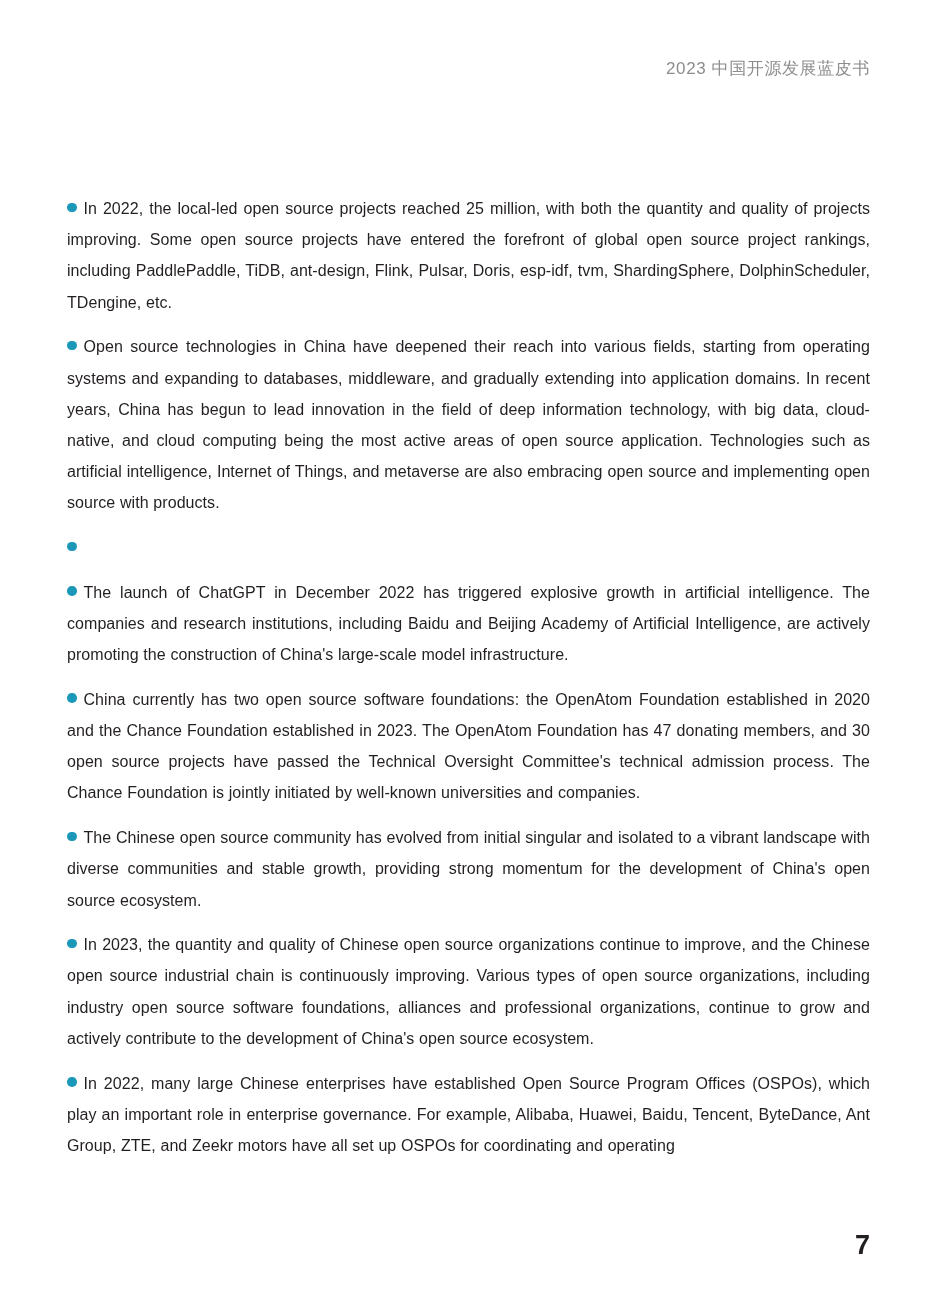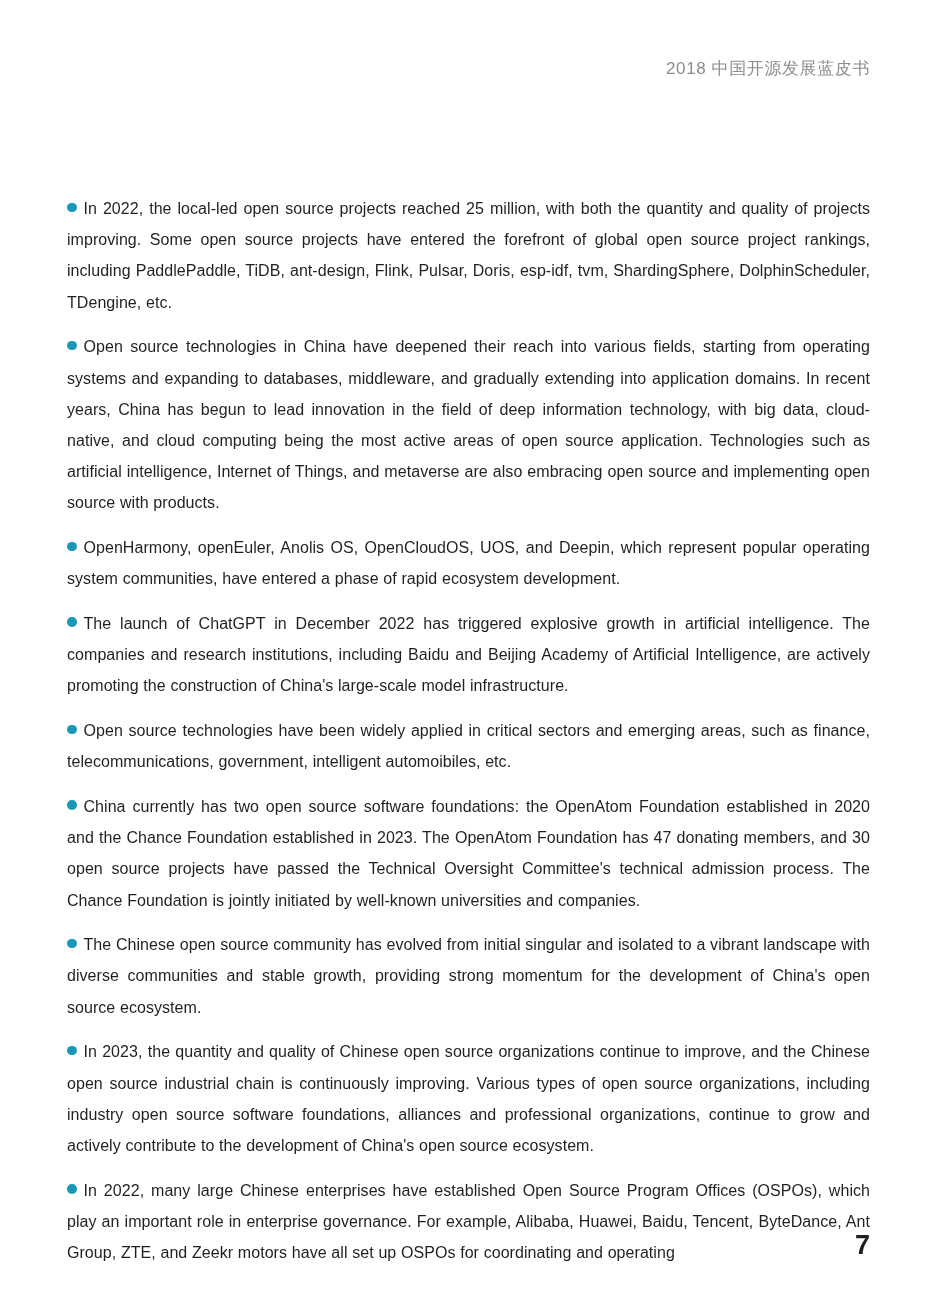--- a/index.html
+++ b/index.html
@@ -85,43 +85,40 @@
     line-height: 32px;
     font-weight: bold;
     color: #231f20;
   }
 </style>
 </head>
 <body>
 
 <div class="page">
 
-  <div class="running-header">2018 中国开源发展蓝皮书</div>
+  <div class="running-header">2023 中国开源发展蓝皮书</div>
 
   <div class="body-block">
 
     <p class="bullet-para">
       <span class="bullet-dot"></span><span class="para-text">In 2022, the local-led open source projects reached 25 million, with both the quantity and quality of projects improving. Some open source projects have entered the forefront of global open source project rankings, including PaddlePaddle, TiDB, ant-design, Flink, Pulsar, Doris, esp-idf, tvm, ShardingSphere, DolphinScheduler, TDengine, etc.</span>
     </p>
 
     <p class="bullet-para">
       <span class="bullet-dot"></span><span class="para-text">Open source technologies in China have deepened their reach into various fields, starting from operating systems and expanding to databases, middleware, and gradually extending into application domains. In recent years, China has begun to lead innovation in the field of deep information technology, with big data, cloud-native, and cloud computing being the most active areas of open source application. Technologies such as artificial intelligence,  Internet of Things, and  metaverse are also embracing open source and implementing open source with products.</span>
     </p>
 
     <p class="bullet-para">
-      <span class="bullet-dot"></span><span class="para-text">OpenHarmony, openEuler, Anolis OS, OpenCloudOS, UOS, and Deepin, which represent popular operating system communities, have entered a phase of rapid ecosystem development.</span>
+      <span class="bullet-dot"></span>
     </p>
 
     <p class="bullet-para">
       <span class="bullet-dot"></span><span class="para-text">The launch of ChatGPT in December 2022 has triggered explosive growth in artificial intelligence. The companies and research institutions, including Baidu and Beijing Academy of Artificial Intelligence, are actively promoting the construction of China's large-scale model infrastructure.</span>
     </p>
 
-    <p class="bullet-para">
-      <span class="bullet-dot"></span><span class="para-text">Open source technologies have been widely applied in critical sectors and emerging areas, such as finance, telecommunications, government, intelligent automoibiles, etc.</span>
-    </p>
 
     <p class="bullet-para">
       <span class="bullet-dot"></span><span class="para-text">China currently has two open source software foundations: the OpenAtom Foundation established in 2020 and the Chance Foundation established in 2023. The OpenAtom Foundation has 47 donating members, and 30 open source projects have passed the Technical Oversight Committee's technical admission process. The Chance Foundation is jointly initiated by well-known universities and companies.</span>
     </p>
 
     <p class="bullet-para">
       <span class="bullet-dot"></span><span class="para-text">The Chinese open source community has evolved from initial singular and isolated to a vibrant landscape with diverse communities and stable growth, providing strong momentum for the development of China's open source ecosystem.</span>
     </p>
 
     <p class="bullet-para">

